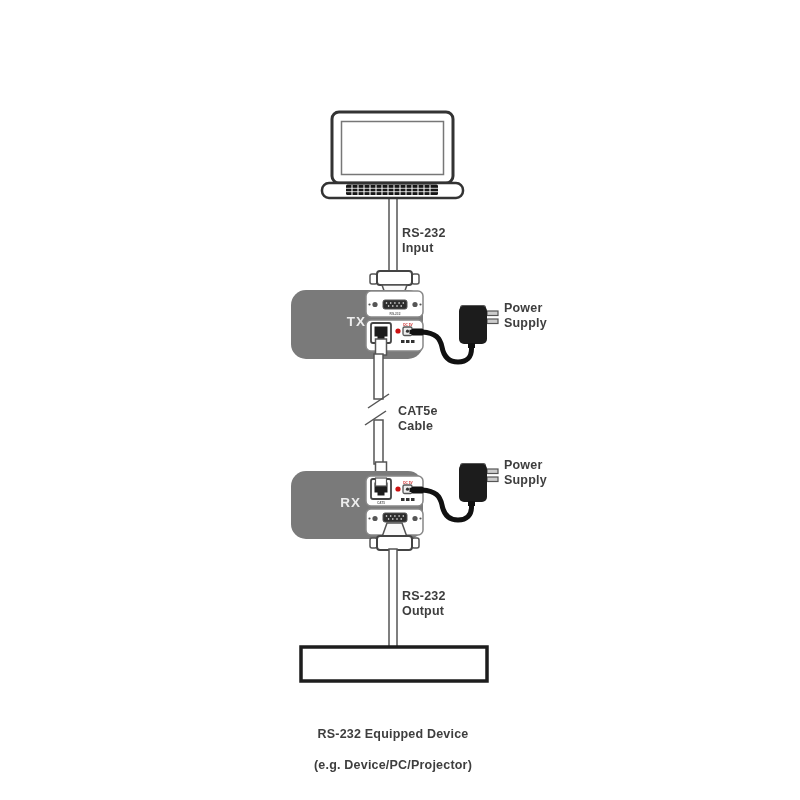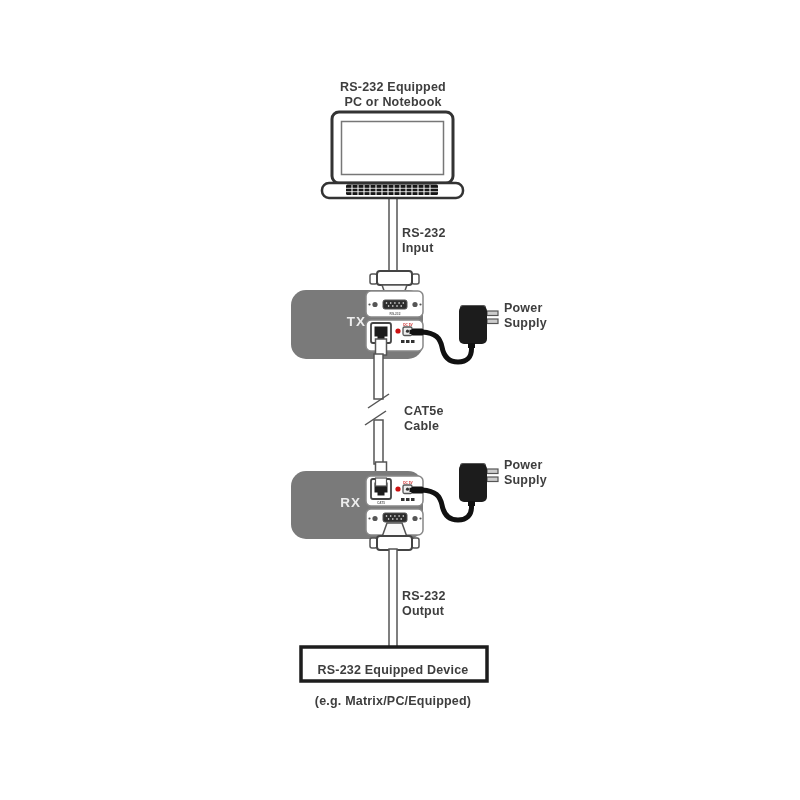--- a/index.html
+++ b/index.html
@@ -162,40 +162,38 @@
       <path d="M387 523 L402 523 L407 537 L382 537 Z" fill="#fafafa" stroke="#555" stroke-width="1.5"></path>
       <rect x="370" y="538" width="7" height="10" rx="2" fill="#ffffff" stroke="#555" stroke-width="1.5"></rect>
       <rect x="412" y="538" width="7" height="10" rx="2" fill="#ffffff" stroke="#555" stroke-width="1.5"></rect>
       <rect x="377" y="536" width="35" height="14" rx="3" fill="#ffffff" stroke="#444" stroke-width="2"></rect>
     </g>
     <rect x="389" y="549" width="8" height="99" fill="#ffffff" stroke="#555" stroke-width="1.5"></rect>
 
     <rect x="301" y="647" width="186" height="34" fill="#ffffff" stroke="#1d1d1d" stroke-width="3.5"></rect>
   </svg>
 
-  <div class="lbl center" style="left:308px;top:80px;width:170px;">RS-232 Equipped
-PC or Notebook</div>
 
   <div class="lbl" style="left:402px;top:226px;">RS-232
 Input</div>
 
   <div class="unit-lbl" style="left:291px;top:314px;width:75px;">TX</div>
 
   <div class="lbl" style="left:504px;top:301px;">Power
 Supply</div>
 
-  <div class="lbl" style="left:398px;top:404px;margin-left:6px;">CAT5e
+  <div class="lbl" style="left:398px;top:404px;">CAT5e
 Cable</div>
 
   <div class="unit-lbl" style="left:286px;top:495px;width:75px;">RX</div>
 
   <div class="lbl" style="left:504px;top:458px;">Power
 Supply</div>
 
   <div class="lbl" style="left:402px;top:589px;">RS-232
 Output</div>
 
-  <div class="lbl center" style="left:280px;top:648px;width:226px;">
+  <div class="lbl center" style="left:280px;top:712px;width:226px;">
     <span style="display:block;">RS-232 Equipped Device</span>
-    <span style="display:block;">(e.g. Matrix/PC/Equipped)</span>
+    <span style="display:block;">(e.g. Device/PC/Projector)</span>
   </div>
 
 </div>
 
 </body></html>

